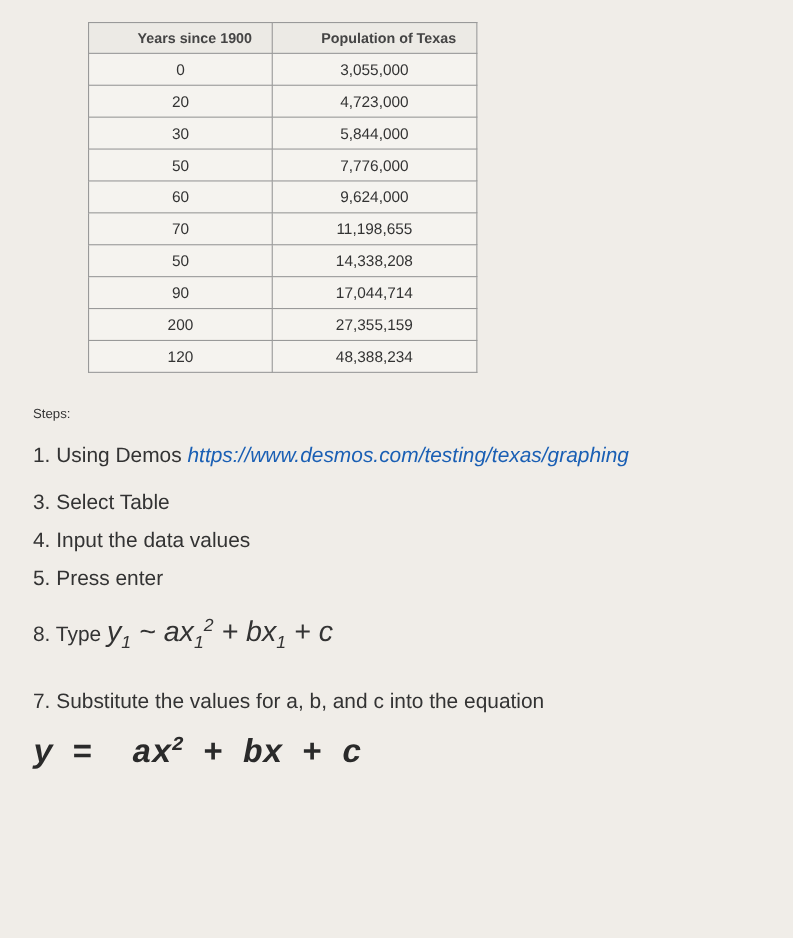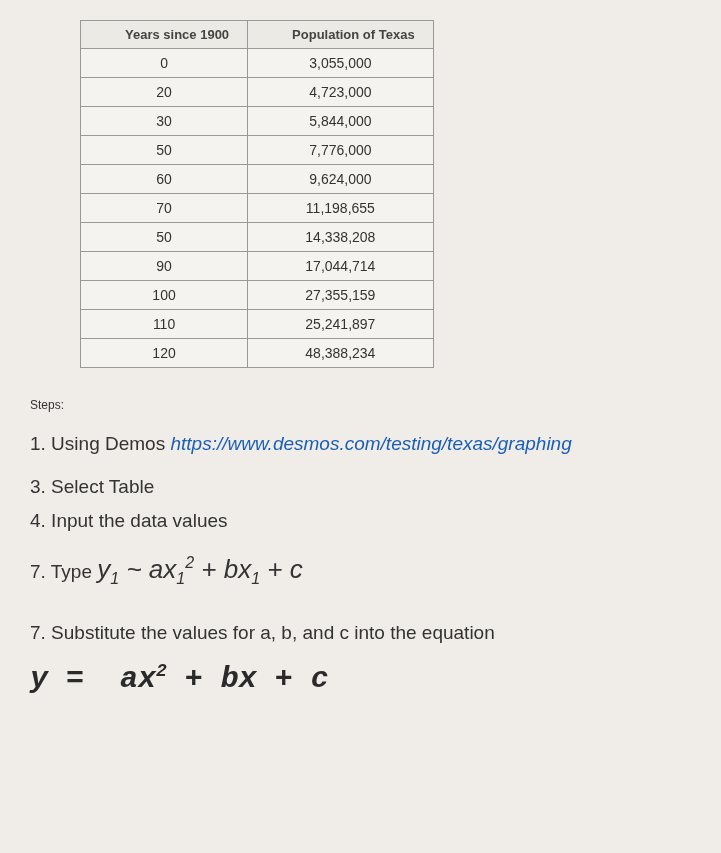--- a/index.html
+++ b/index.html
@@ -118,43 +118,40 @@
         </tr>
         <tr>
           <td>50</td>
           <td>14,338,208</td>
         </tr>
         <tr>
           <td>90</td>
           <td>17,044,714</td>
         </tr>
         <tr>
-          <td>100</td>
+          <td>200</td>
           <td>27,355,159</td>
-        </tr>
-        <tr>
-          <td>110</td>
-          <td>25,241,897</td>
         </tr>
         <tr>
           <td>120</td>
           <td>48,388,234</td>
         </tr>
       </tbody>
   </table>
 
   <div class="steps-title">Steps:</div>
 
   <div class="step">
     <span>1. Using Demos </span><span class="link">https://www.desmos.com/testing/texas/graphing</span>
   </div>
 
 
   <div class="step tight" style="margin-top:12px;">3. Select Table</div>
   <div class="step tight">4. Input the data values</div>
+  <div class="step tight">5. Press enter</div>
 
   <div class="step">
-    <span>7. Type </span><span class="eq">y<sub>1</sub> ~ ax<sub>1</sub><sup>2</sup> + bx<sub>1</sub> + c</span>
+    <span>8. Type </span><span class="eq">y<sub>1</sub> ~ ax<sub>1</sub><sup>2</sup> + bx<sub>1</sub> + c</span>
   </div>
 
   <div class="step" style="margin-top:28px;">7. Substitute the values for a, b, and c into the equation</div>
   <div class="eq-block">y&nbsp;=&nbsp;&nbsp;ax<sup>2</sup> + bx + c</div>
 </div>
 
 </body></html>

